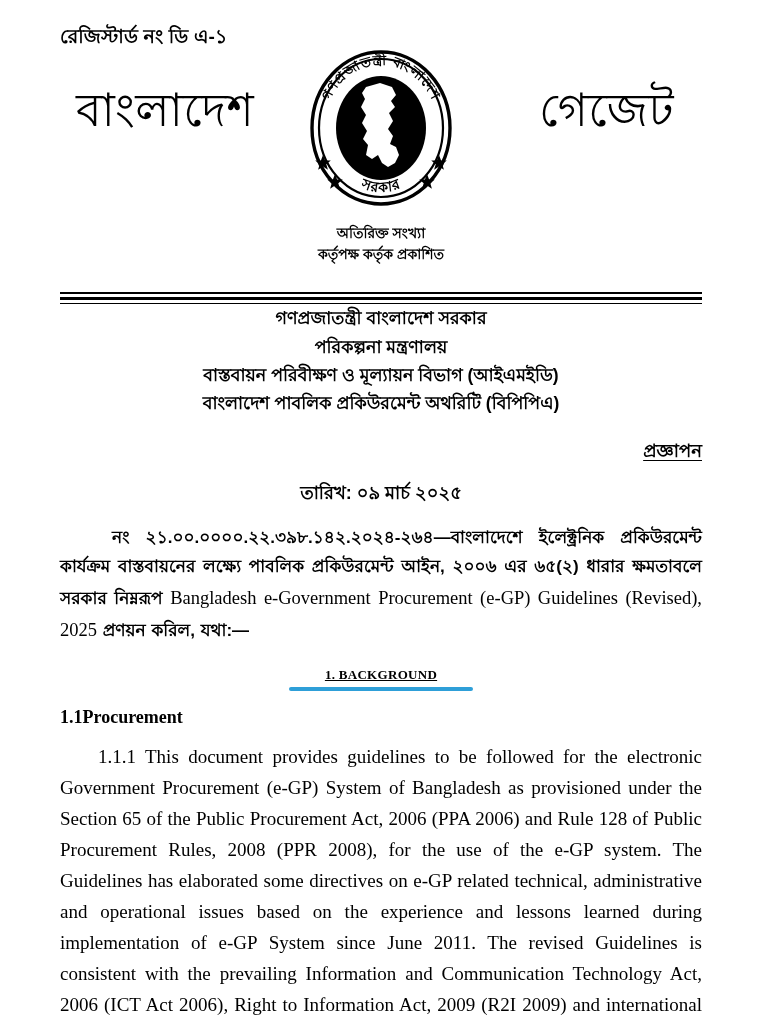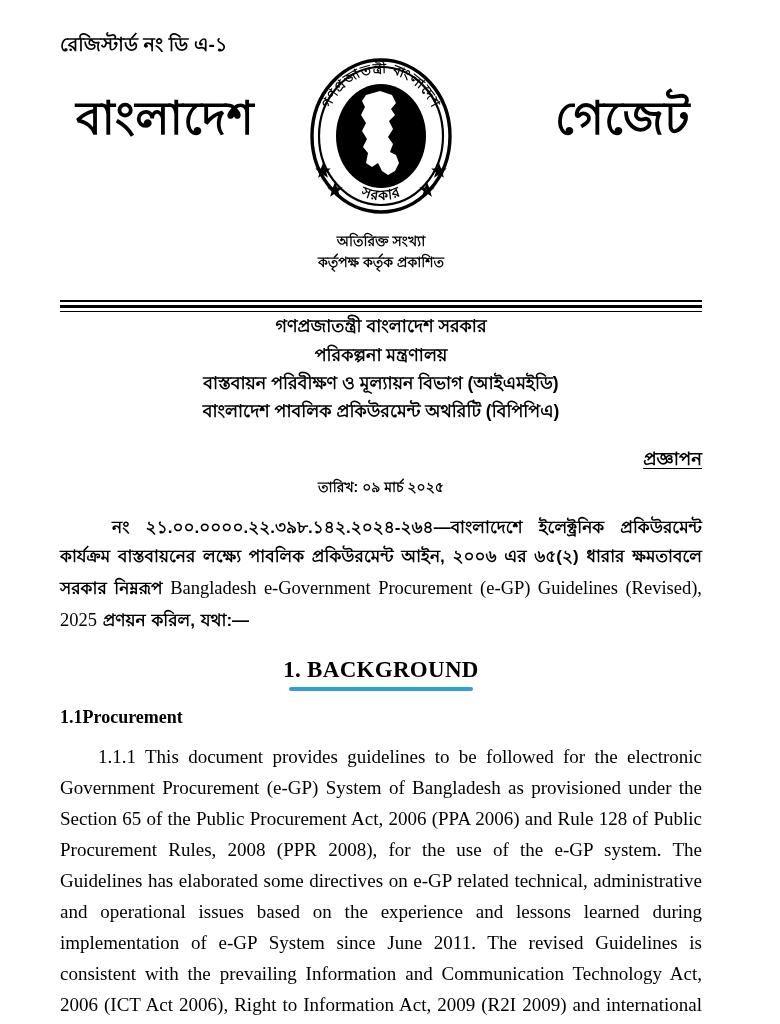--- a/index.html
+++ b/index.html
@@ -12,21 +12,21 @@
     height: 1024px;
     font-family: "Liberation Serif", "DejaVu Serif", serif;
     color: #000000;
     overflow: hidden;
     position: relative;
   }
   .page {
     width: 762px;
     height: 1024px;
     box-sizing: border-box;
-    padding: 8px 60px;
+    padding: 0 60px;
     position: relative;
   }
 
   
   .register-line {
     font-family: "Liberation Sans", "DejaVu Sans", sans-serif;
     font-size: 19px;
     font-weight: 600;
     letter-spacing: .2px;
     padding-top: 26px;
@@ -35,26 +35,26 @@
   .masthead {
     position: relative;
     height: 130px;
     margin-top: 2px;
   }
   .gz-title {
     position: absolute;
     top: 36px;
     font-family: "Liberation Sans", "DejaVu Sans", sans-serif;
     font-size: 46px;
-    font-weight: 700;
+    font-weight: 400;
     line-height: 1;
     letter-spacing: .5px;
   }
   .gz-title.left  { left: 16px; }
-  .gz-title.right { right: 12px; }
+  .gz-title.right { right: 28px; }
 
   .emblem-wrap {
     position: absolute;
     left: 50%;
     transform: translateX(-50%);
     top: -8px;
     width: 170px;
     height: 170px;
   }
   .emblem-wrap svg { display: block; width: 170px; height: 170px; }
@@ -102,24 +102,24 @@
     text-align: right;
     margin-top: 19px;
     font-family: "Liberation Sans", "DejaVu Sans", sans-serif;
     font-weight: 700;
     font-size: 18px;
     text-decoration: underline;
     text-underline-offset: 3px;
   }
   .notif-date {
     text-align: center;
-    margin-top: 0;
-    font-family: "Liberation Sans", "DejaVu Sans", sans-serif;
-    font-weight: 700;
-    font-size: 14px;
+    margin-top: 11px;
+    font-family: "Liberation Sans", "DejaVu Sans", sans-serif;
+    font-weight: 700;
+    font-size: 18px;
   }
 
   
   .notif-para {
     margin-top: 13px;
     text-align: justify;
     text-align-last: left;
     font-family: "Liberation Sans", "DejaVu Sans", sans-serif;
     font-weight: 700;
     font-size: 17px;
@@ -134,22 +134,23 @@
   }
 
   
   .section-head {
     text-align: center;
     margin-top: 20px;
   }
   .section-head .label {
     font-family: "Liberation Serif", "DejaVu Serif", serif;
     font-weight: 700;
-    font-size: 23px;
+    font-size: 13px;
     letter-spacing: .3px;
+    text-decoration: underline;
   }
   .section-rule {
     width: 184px;
     height: 4px;
     margin: 4px auto 0;
     border-radius: 2px;
   }
 
   .sub-head {
     margin-top: 16px;

